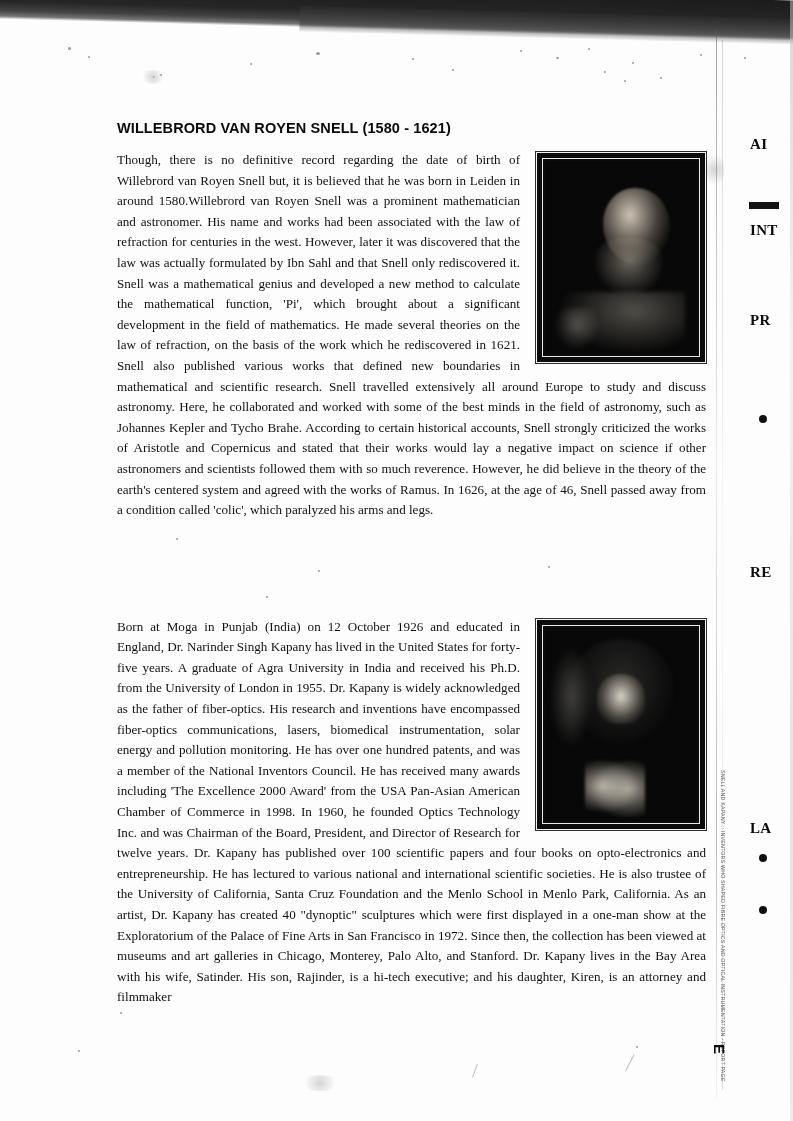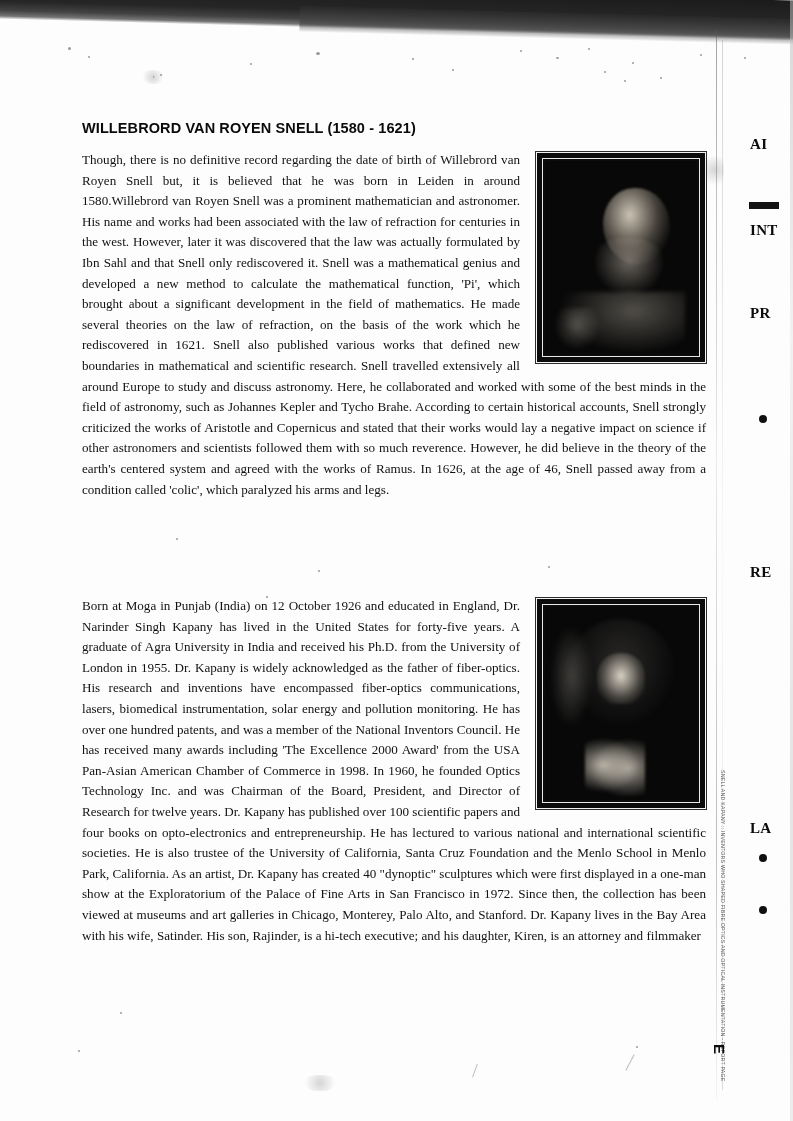--- a/index.html
+++ b/index.html
@@ -84,21 +84,21 @@
   }
 
   
   .content {
     position: absolute;
     left: 82px;
     top: 120px;
     width: 624px;
   }
 
-  .section { position: relative; }
+  .section { position: relative; margin-left: 35px; }
 
   h2.heading {
     font-family: "Liberation Sans", "DejaVu Sans", sans-serif;
     font-weight: bold;
     font-size: 14.5px;
     letter-spacing: .1px;
     margin: 0 0 14px 0;
     color: #0a0a0a;
   }
 
@@ -339,21 +339,21 @@
 
       <p class="body">Born at Moga in Punjab (India) on 12 October 1926 and educated in England, Dr. Narinder Singh Kapany has lived in the United States for forty-five years. A graduate of Agra University in India and received his Ph.D. from the University of London in 1955. Dr. Kapany is widely acknowledged as the father of fiber-optics. His research and inventions have encompassed fiber-optics communications, lasers, biomedical instrumentation, solar energy and pollution monitoring. He has over one hundred patents, and was a member of the National Inventors Council. He has received many awards including 'The Excellence 2000 Award' from the USA Pan-Asian American Chamber of Commerce in 1998. In 1960, he founded Optics Technology Inc. and was Chairman of the Board, President, and Director of Research for twelve years. Dr. Kapany has published over 100 scientific papers and four books on opto-electronics and entrepreneurship. He has lectured to various national and international scientific societies. He is also trustee of the University of California, Santa Cruz Foundation and the Menlo School in Menlo Park, California. As an artist, Dr. Kapany has created 40 "dynoptic" sculptures which were first displayed in a one-man show at the Exploratorium of the Palace of Fine Arts in San Francisco in 1972. Since then, the collection has been viewed at museums and art galleries in Chicago, Monterey, Palo Alto, and Stanford. Dr. Kapany lives in the Bay Area with his wife, Satinder. His son, Rajinder, is a hi-tech executive; and his daughter, Kiren, is an attorney and filmmaker</p>
     </section>
 
   </div>
 
   <div class="bleed">
     <div class="frag" style="top:96px;  left:6px;">AI</div>
     <div class="rule" style="top:162px; left:5px; width:30px;"></div>
     <div class="frag" style="top:182px; left:6px;">INT</div>
-    <div class="frag" style="top:265px; left:6px;">PR</div>
+    <div class="frag" style="top:272px; left:6px;">PR</div>
     <div class="dot" style="top:375px; left:15px;"></div>
     <div class="frag" style="top:524px; left:6px;">RE</div>
     <div class="frag" style="top:780px; left:6px;">LA</div>
     <div class="dot" style="top:814px; left:15px;"></div>
     <div class="dot" style="top:866px; left:15px;"></div>
   </div>
 
   <div class="vfooter">SNELL AND KAPANY :: INVENTORS WHO SHAPED FIBRE OPTICS AND OPTICAL INSTRUMENTATION  -  REPORT PAGE</div>
   <div class="vfooter-e">E</div>
 

